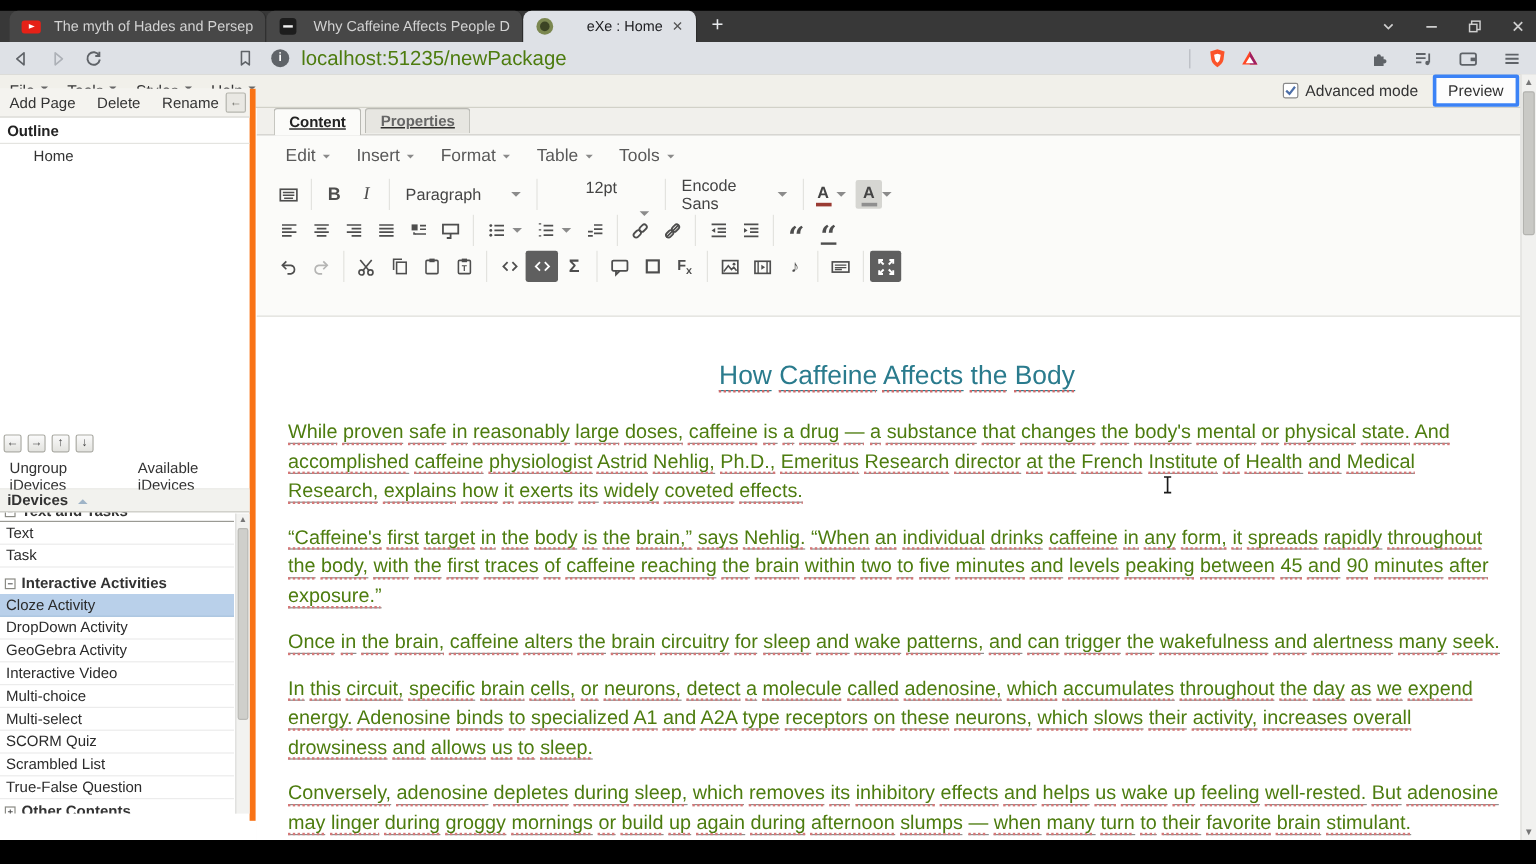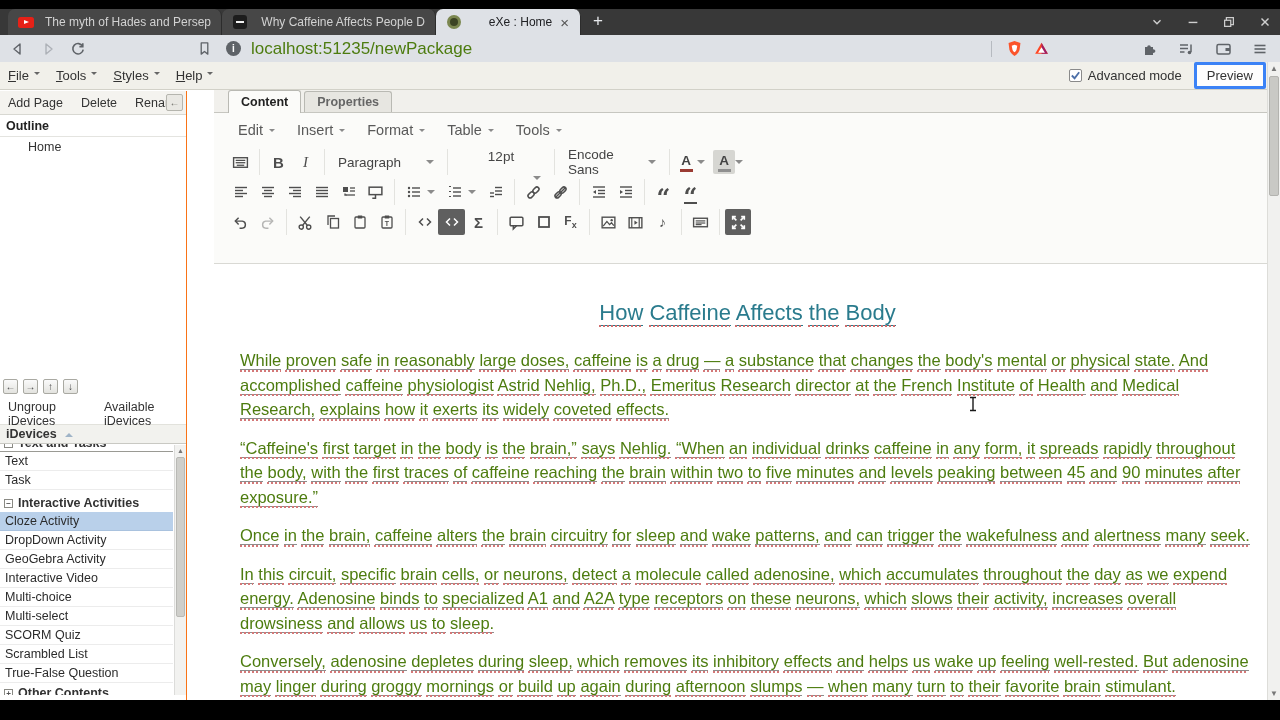--- a/index.html
+++ b/index.html
@@ -39,21 +39,21 @@
   .exe { position:absolute; left:0; top:62px; width:1280px; height:638px; background:#fff; }
   .exe-menubar { position:absolute; left:0; top:0; width:100%; height:28px; background:#f1f0ea; border-bottom:1px solid #d2d1c8; display:flex; align-items:center; font-size:13px; color:#333; }
   .mitem { display:flex; align-items:flex-start; gap:5px; padding:0 8px; }
   .mitem u { text-decoration:underline; }
   .mcaret { width:0; height:0; border:3.5px solid transparent; border-top-color:#666; margin-top:4px; }
   .adv { margin-left:auto; display:flex; align-items:center; gap:6px; }
   .checkbox { width:13px; height:13px; background:#fff; border:1px solid #8a8a8a; border-radius:2px; display:flex; align-items:center; justify-content:center; }
   .previewbtn { margin:0 14px 0 12px; padding:3px 10px; background:#fdfdfd; border:3px solid #3b82f6; border-radius:2px; font-size:13px; color:#333; }
 
   
-  .sidebar { position:absolute; left:0; top:29px; width:187px; height:610px; background:#fff; border-right:1px solid #f97316; font-size:12.5px; color:#333; }
+  .sidebar { position:absolute; left:0; top:12px; width:213px; height:610px; background:#fff; border-right:5px solid #f97316; font-size:12.5px; color:#333; }
   .pane-toolbar { position:absolute; top:0; left:0; right:0; height:24px; background:#f4f3ef; border-bottom:1px solid #d8d8d2; display:flex; align-items:center; gap:18px; padding-left:8px; }
   .collapse-btn { position:absolute; right:3px; top:3px; width:17px; height:17px; background:#e9e8e3; border:1px solid #b5b5ae; border-radius:2px; display:flex; align-items:center; justify-content:center; font-size:10px; color:#6c6c66; }
   .outline-h { position:absolute; top:24px; left:0; right:0; height:22px; line-height:22px; padding-left:6px; font-weight:bold; color:#222; border-bottom:1px solid #e4e4e0; }
   .home-row { position:absolute; top:46px; left:0; right:0; height:20px; line-height:20px; padding-left:28px; }
 
   .arrowbtns { position:absolute; top:288px; left:3px; display:flex; gap:5px; }
   .abtn { width:15px; height:15px; background:linear-gradient(#fafafa,#e3e3df); border:1px solid #a9a9a2; border-radius:2px; font-size:10px; color:#444; display:flex; align-items:center; justify-content:center; font-weight:bold; }
   .grpbtns { position:absolute; top:312px; left:0; right:0; height:22px; display:flex; gap:16px; padding-left:8px; align-items:center; border-bottom:1px solid #e2e2dc; }
   .idev-h { position:absolute; top:334px; left:0; right:0; height:19px; background:#f2f2ee; border-bottom:1px solid #c9c9c3; display:flex; align-items:center; gap:8px; padding-left:6px; font-weight:bold; }
   .sortarrow { width:0; height:0; border:4px solid transparent; border-bottom-color:#9fb4c7; margin-bottom:3px; }
@@ -66,21 +66,21 @@
   .idev-list { position:absolute; top:361px; left:0; right:13px; }
   .idev-row { height:19px; line-height:18px; padding-left:5px; border-bottom:1px solid #ececec; color:#2b2b2b; white-space:nowrap; }
   .idev-row.sel { background:#b9d0ea; border-bottom-color:#a9c2de; }
   .idev-grp { margin-top:5px; height:17px; line-height:17px; font-weight:bold; display:flex; align-items:center; gap:5px; padding-left:4px; }
   .list-scroll { position:absolute; top:354px; right:0; width:12px; height:250px; background:#f2f2f0; border-left:1px solid #dcdcda; }
   .list-scroll .up { height:11px; text-align:center; font-size:7px; color:#777; line-height:11px; }
   .list-scroll .thumb { position:absolute; top:12px; left:1px; width:9px; height:160px; background:#cfcfcb; border:1px solid #b9b9b5; border-radius:2px; }
 
   
   .main { position:absolute; left:214px; top:28px; width:1053px; height:610px; background:#fff; }
-  .etabs { position:absolute; top:0; left:0; right:0; height:23px; background:#f1f0ec; border-bottom:1px solid #c6c6c0; display:flex; align-items:flex-end; padding-left:14px; gap:3px; }
+  .etabs { position:absolute; top:0; left:0; right:0; height:23px; background:#f1f0ec; border-bottom:1px solid #c6c6c0; display:flex; padding-left:14px; gap:3px;text-decoration:underline; }
   .etab { height:21px; padding:0 12px; display:flex; align-items:center; font-size:12.5px; font-weight:bold; border:1px solid #b9b9b3; border-bottom:none; border-radius:3px 3px 0 0; background:#e7e6e1; color:#666; }
   .etab.active { background:#fbfbf9; color:#222; height:23px; margin-bottom:-1px; }
   .mcebar { position:absolute; top:23px; left:0; right:0; bottom:0; background:#fbfbf9; }
   .mce-menu { height:34px; display:flex; align-items:center; gap:10px; padding-left:18px; font-size:14.5px; color:#595959; }
   .mce-menu .mi { display:flex; align-items:center; gap:6px; padding:0 6px; }
   .mce-menu .mcaret { border-top-color:#8a8a8a; }
   .trow { height:30px; display:flex; align-items:center; padding-left:8px; }
   .tgrp { display:flex; align-items:center; height:26px; padding:0 5px; }
   .tgrp + .tgrp { border-left:1px solid #e3e3df; }
   .tbtn { width:27px; height:26px; display:flex; align-items:center; justify-content:center; border-radius:2px; color:#4e4e4e; position:relative; }

